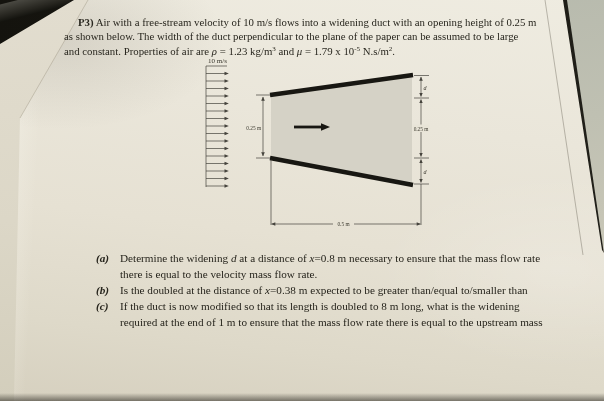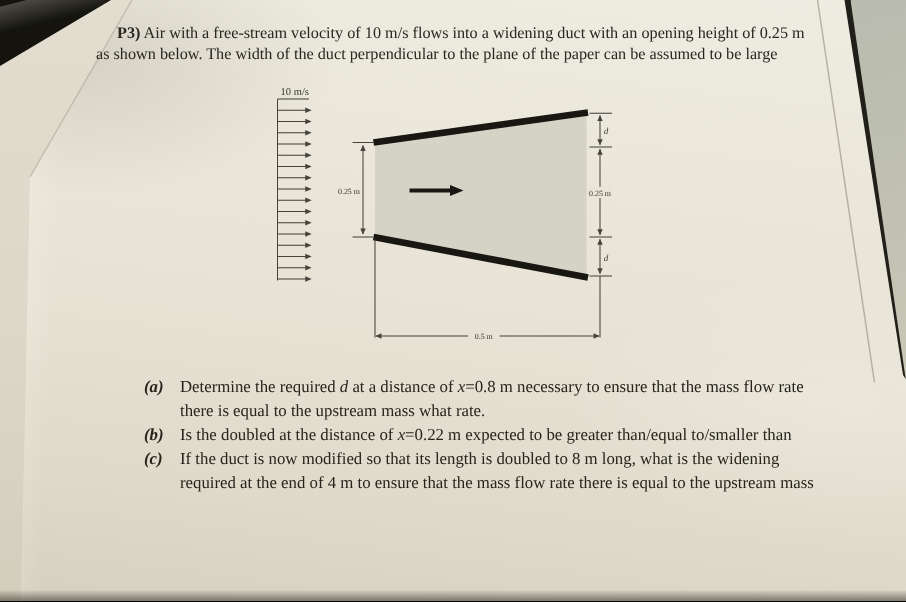--- a/index.html
+++ b/index.html
@@ -27,21 +27,21 @@
        background:linear-gradient(to bottom, rgba(20,18,12,0), rgba(20,18,12,0.5));}
   
   .statement{position:absolute;left:64px;top:15px;width:486px;
        font-size:10.8px;line-height:14.4px;color:#29271f;}
   .sline{white-space:nowrap;}
   .sline.first{padding-left:14px;}
   .plabel{font-weight:bold;}
   .greek{font-style:italic;}
   .sup{font-size:7px;position:relative;top:-3.5px;}
   
-  .figure{position:absolute;left:172px;top:55px;width:252px;height:180px;text-align:right;}
+  .figure{position:absolute;left:193px;top:55px;width:252px;height:180px;text-align:right;}
   .figure svg{overflow:visible;display:block;}
   .thin{stroke:#45433c;stroke-width:0.7;fill:none;}
   .wall{stroke:#181712;stroke-width:4.5;fill:none;stroke-linecap:butt;}
   .fig-text{fill:#3a382e;font-size:5.3px;font-family:"Liberation Serif",serif;}
   .fig-text.big{font-size:7px;}
   .fig-text.it{font-style:italic;font-size:6px;}
   
   .questions{position:absolute;left:96px;top:250px;
        font-size:11.2px;line-height:16.1px;color:#26241c;}
   .q{display:flex;}
@@ -59,20 +59,21 @@
   <div class="paper"></div>
 
   <svg class="edge-lines" width="604" height="401">
     <line x1="545" y1="0" x2="583" y2="255" stroke="rgba(100,95,82,0.4)" stroke-width="1"></line>
     <line x1="88" y1="0" x2="20" y2="118" stroke="rgba(140,132,112,0.35)" stroke-width="1"></line>
   </svg>
 
   <div class="statement">
     <div class="sline first"><span class="plabel">P3)</span><span> Air with a free-stream velocity of 10 m/s flows into a widening duct with an opening height of 0.25 m</span></div>
     <div class="sline">as shown below. The width of the duct perpendicular to the plane of the paper can be assumed to be large</div>
+    <div class="sline"><span>and constant. Properties of air are </span><span class="greek">ρ</span><span> = 1.23 kg/m</span><span class="sup">3</span><span> and </span><span class="greek">μ</span><span> = 1.79 x 10</span><span class="sup">-5</span><span> N.s/m</span><span class="sup">2</span><span>.</span></div>
   </div>
 
   <div class="figure">
     <svg width="252" height="180" viewBox="0 0 252 180">
       <defs>
         <g id="va">
           <line x1="13" y1="0" x2="32" y2="0" stroke="#45433c" stroke-width="0.7"></line>
           <path d="M31.5,-1.8 L35.8,0 L31.5,1.8 z" fill="#45433c"></path>
         </g>
         <marker id="arr" viewBox="0 0 8 8" refX="7" refY="4" markerWidth="6.5" markerHeight="6.5" orient="auto-start-reverse">
@@ -142,33 +143,33 @@
         <line class="thin" x1="161" y1="169" x2="227.4" y2="169" marker-end="url(#arr)"></line>
         <text class="fig-text" x="150.5" y="171.3" text-anchor="middle">0.5 m</text>
       </g>
     </svg>
   </div>
 
   <div class="questions">
     <div class="q">
       <span class="qlabel">(a)</span>
       <div class="qtext">
-        <div class="qline"><span>Determine the required </span><span class="em">d</span><span> at a distance of </span><span class="em">x</span><span>=0.8 m necessary to ensure that the mass flow rate</span></div>
-        <div class="qline"><span>there is equal to the upstream mass what rate.</span></div>
+        <div class="qline"><span>Determine the widening </span><span class="em">d</span><span> at a distance of </span><span class="em">x</span><span>=0.8 m necessary to ensure that the mass flow rate</span></div>
+        <div class="qline"><span>there is equal to the velocity mass flow rate.</span></div>
       </div>
     </div>
     <div class="q">
       <span class="qlabel">(b)</span>
       <div class="qtext">
-        <div class="qline"><span>Is the doubled at the distance of </span><span class="em">x</span><span>=0.22 m expected to be greater than/equal to/smaller than</span></div>
+        <div class="qline"><span>Is the doubled at the distance of </span><span class="em">x</span><span>=0.38 m expected to be greater than/equal to/smaller than</span></div>
       </div>
     </div>
     <div class="q">
       <span class="qlabel">(c)</span>
       <div class="qtext">
         <div class="qline"><span>If the duct is now modified so that its length is doubled to 8 m long, what is the widening</span></div>
-        <div class="qline"><span>required at the end of 4 m to ensure that the mass flow rate there is equal to the upstream mass</span></div>
+        <div class="qline"><span>required at the end of 1 m to ensure that the mass flow rate there is equal to the upstream mass</span></div>
       </div>
     </div>
   </div>
 
   <div class="bottom-shade"></div>
 </div>
 
 </body></html>

